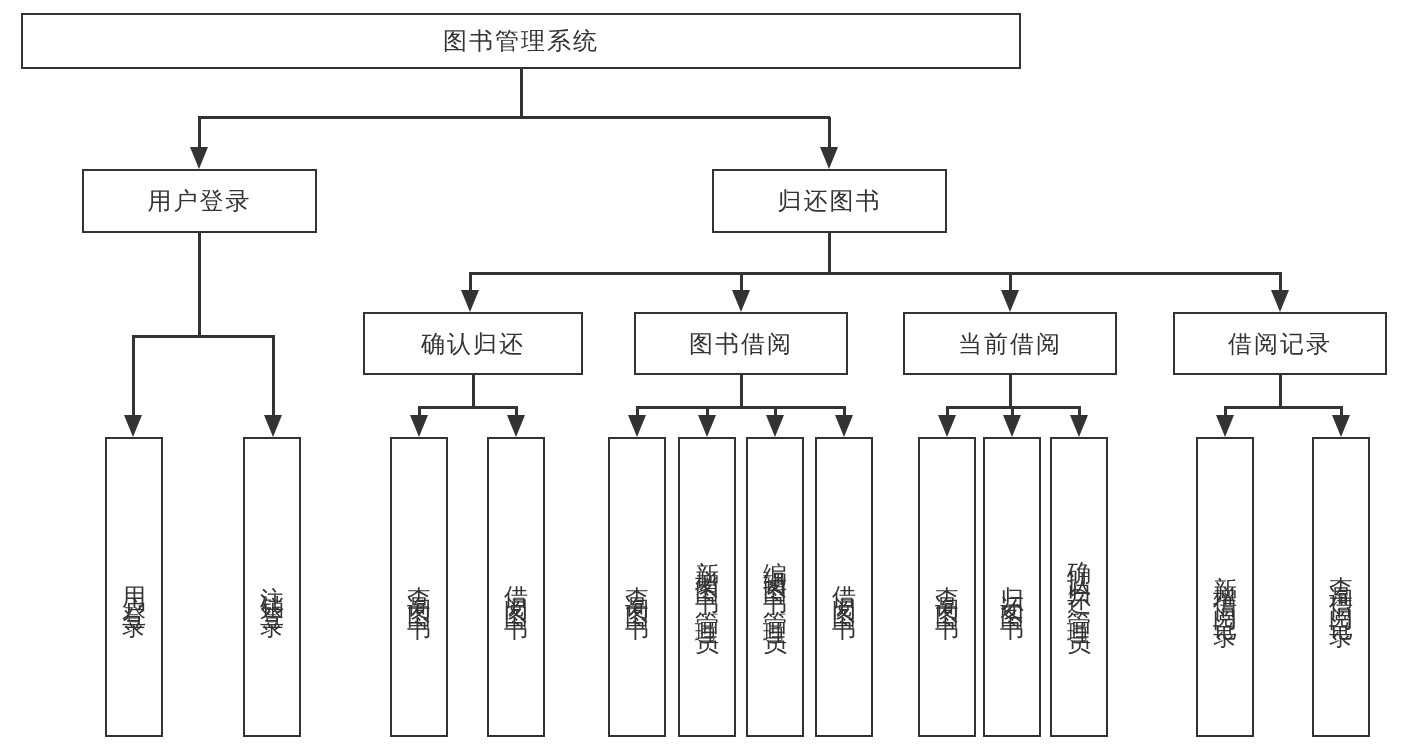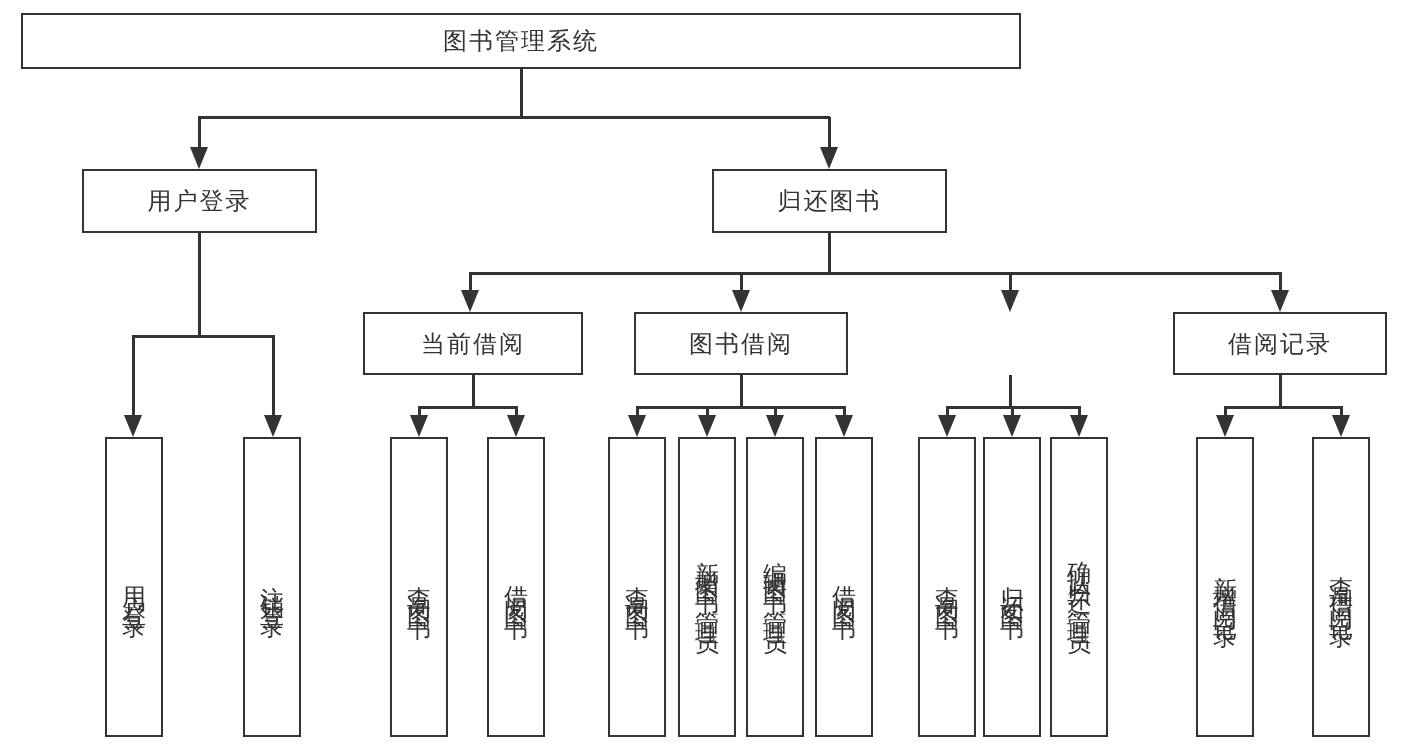--- a/index.html
+++ b/index.html
@@ -95,24 +95,27 @@
   <div class="vl" style="left:469px; top:272px; height:23px;"></div>
   <div class="ah" style="left:461px; top:290px;"></div>
   <div class="vl" style="left:740px; top:272px; height:23px;"></div>
   <div class="ah" style="left:732px; top:290px;"></div>
   <div class="vl" style="left:1009px; top:272px; height:23px;"></div>
   <div class="ah" style="left:1001px; top:290px;"></div>
   <div class="vl" style="left:1279px; top:272px; height:23px;"></div>
   <div class="ah" style="left:1271px; top:290px;"></div>
 
   <div class="box" style="left:363px; top:312px; width:220px; height:63px;">
-    <span class="hlabel">当前借阅</span>
+    <span class="hlabel">确认归还</span>
   </div>
   <div class="box" style="left:634px; top:312px; width:214px; height:63px;">
     <span class="hlabel">图书借阅</span>
+  </div>
+  <div class="box" style="left:903px; top:312px; width:214px; height:63px;">
+    <span class="hlabel">当前借阅</span>
   </div>
   <div class="box" style="left:1173px; top:312px; width:214px; height:63px;">
     <span class="hlabel">借阅记录</span>
   </div>
 
   <div class="vl" style="left:472px; top:375px; height:33px;"></div>
   <div class="hl" style="left:418px; top:406px; width:99px;"></div>
   <div class="vl" style="left:418px; top:406px; height:14px;"></div>
   <div class="ah" style="left:410px; top:415px;"></div>
   <div class="vl" style="left:515px; top:406px; height:14px;"></div>

